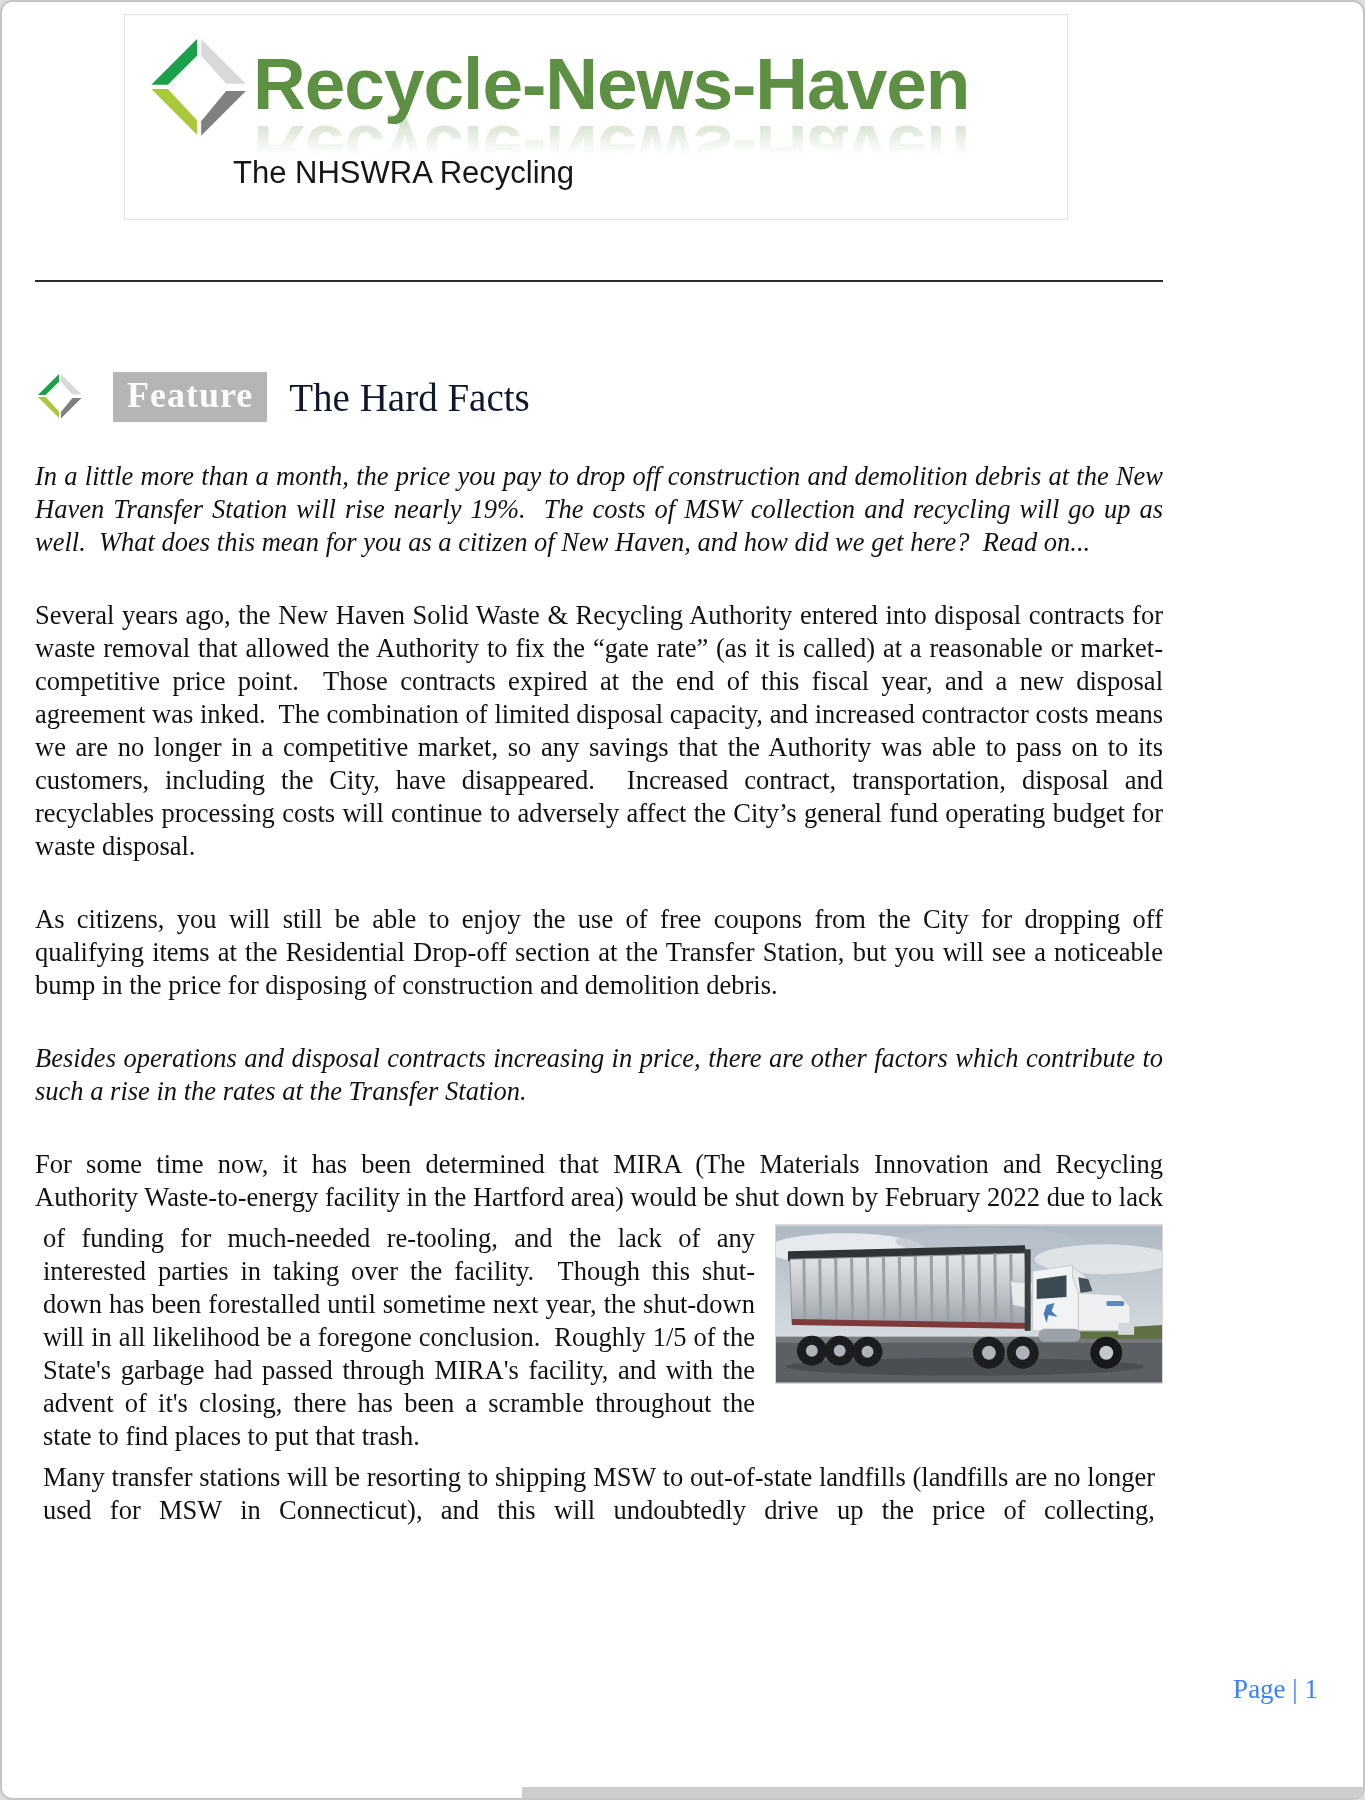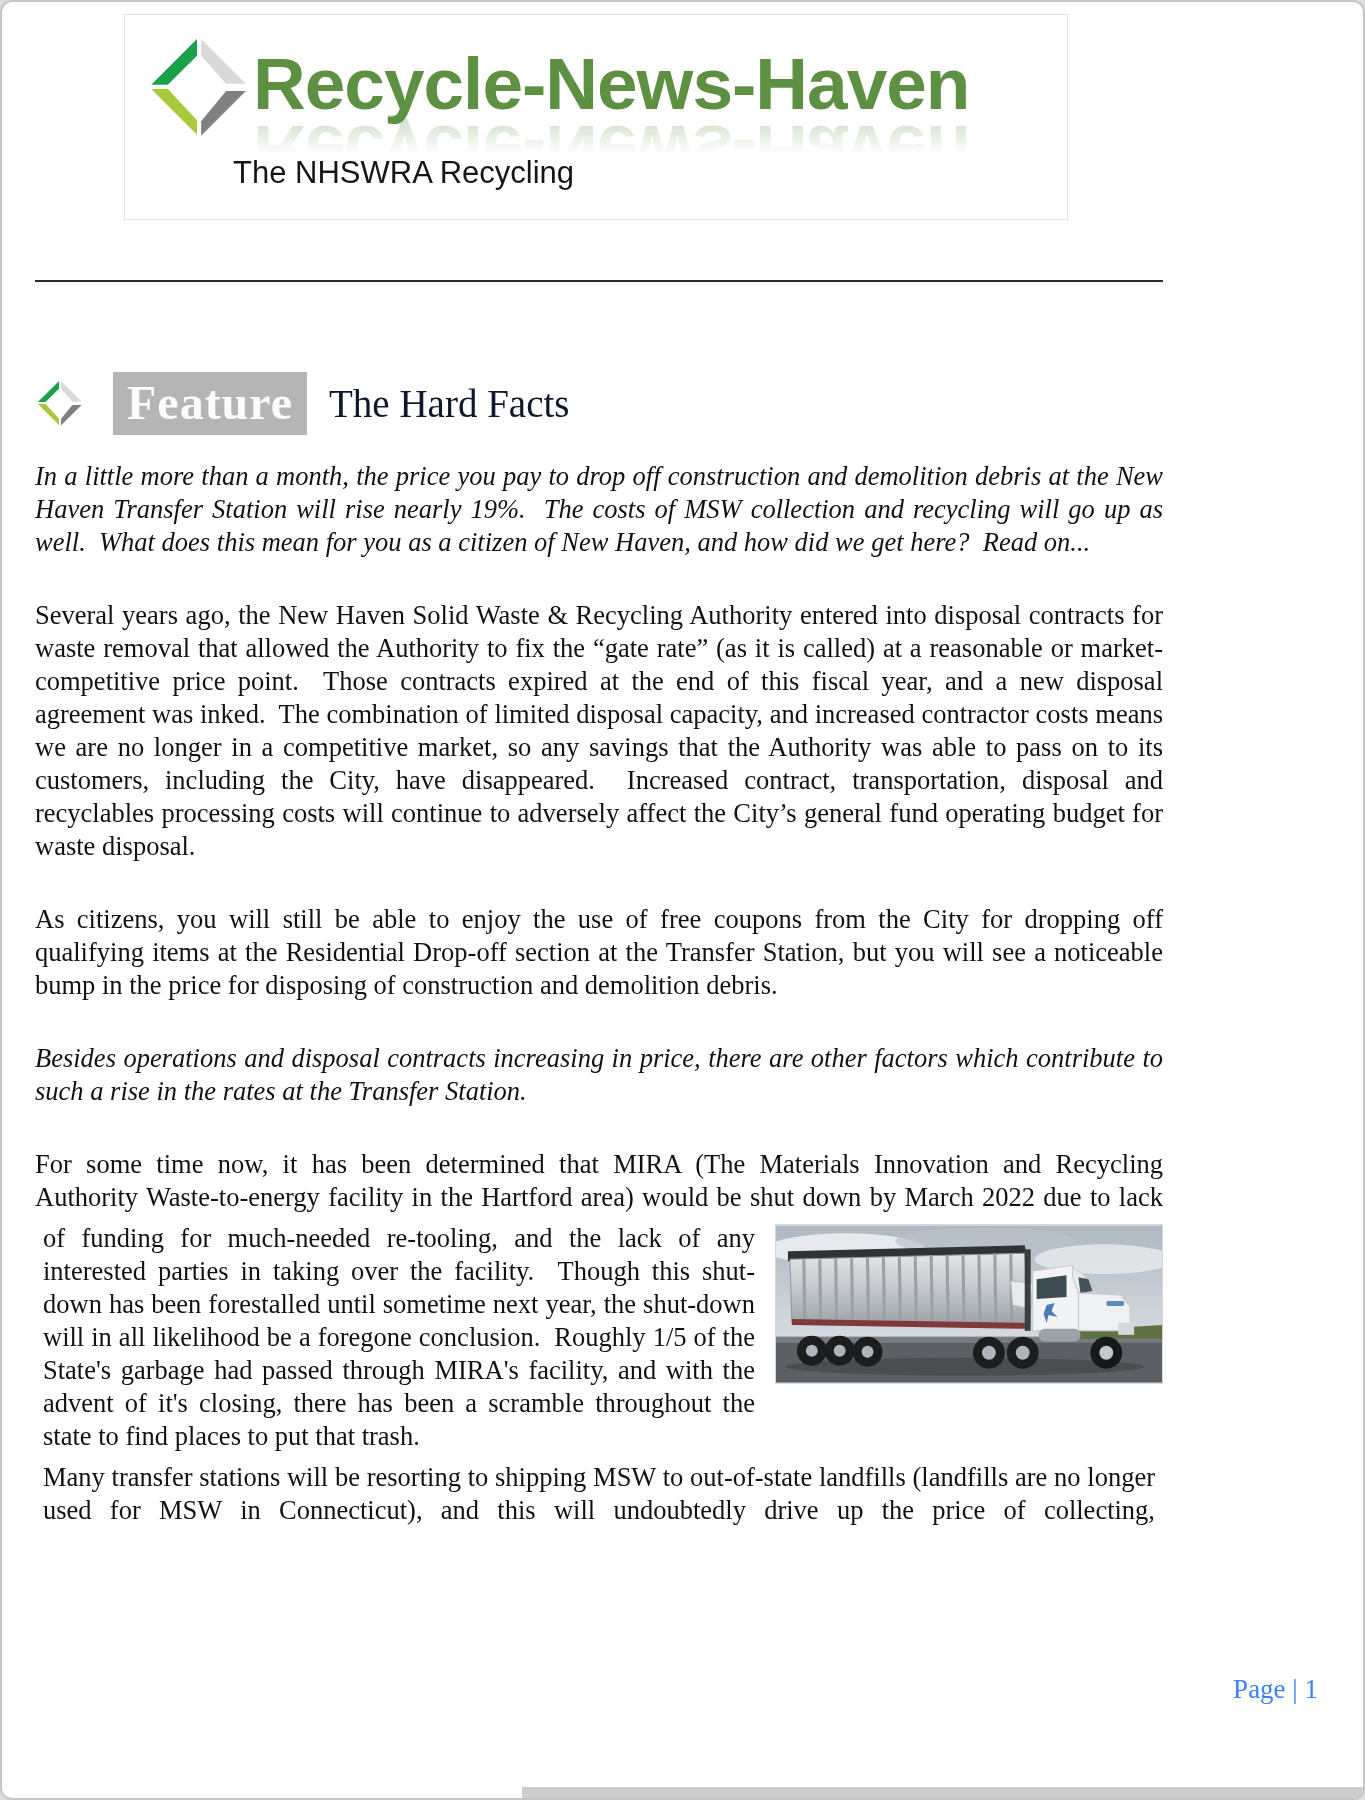--- a/index.html
+++ b/index.html
@@ -30,21 +30,21 @@
     position:absolute;left:108px;top:140px;
     font-family:"Liberation Sans",sans-serif;font-size:31px;color:#161616;
   }
   
   .rule{position:absolute;left:33px;top:270px;width:1128px;height:0;border:none;border-top:2px solid #2a2a2a;}
   
   .feature-row{position:absolute;left:33px;top:370px;display:flex;align-items:center;}
   .logo-icon-small{width:48px;height:50px;flex:0 0 auto;}
   .feature-badge{
     margin-left:30px;background:#b5b5b5;color:#fcfcfc;
-    font-family:"Liberation Serif",serif;font-weight:bold;font-size:48px;line-height:1.15;
+    font-family:"Liberation Serif",serif;font-weight:bold;font-size:36px;line-height:1.15;
     padding:3px 14px 5px 14px;letter-spacing:1px;
   }
   .feature-title{margin-left:22px;font-family:"Liberation Serif",serif;font-size:39px;color:#0f172a;}
   
   .article{
     position:absolute;left:33px;top:458px;width:1128px;
     font-size:26.5px;line-height:33px;text-align:justify;font-family:Liberation Serif, serif;
   }
   .article p{margin:0 0 40px 0;}
   .article p.italic{font-style:italic;}
@@ -91,21 +91,21 @@
     </svg>
     <span class="feature-badge">Feature</span>
     <span class="feature-title">The Hard Facts</span>
   </div>
 
   <div class="article">
     <p class="italic">In a little more than a month, the price you pay to drop off construction and demolition debris at the New Haven Transfer Station will rise nearly 19%.&nbsp; The costs of MSW collection and recycling will go up as well.&nbsp; What does this mean for you as a citizen of New Haven, and how did we get here?&nbsp; Read on...</p>
     <p>Several years ago, the New Haven Solid Waste &amp; Recycling Authority entered into disposal contracts for waste removal that allowed the Authority to fix the “gate rate” (as it is called) at a reasonable or market-competitive price point.&nbsp; Those contracts expired at the end of this fiscal year, and a new disposal agreement was inked.&nbsp; The combination of limited disposal capacity, and increased contractor costs means we are no longer in a competitive market, so any savings that the Authority was able to pass on to its customers, including the City, have disappeared.&nbsp; Increased contract, transportation, disposal and recyclables processing costs will continue to adversely affect the City’s general fund operating budget for waste disposal.</p>
     <p>As citizens, you will still be able to enjoy the use of free coupons from the City for dropping off qualifying items at the Residential Drop-off section at the Transfer Station, but you will see a noticeable bump in the price for disposing of construction and demolition debris.</p>
     <p class="italic">Besides operations and disposal contracts increasing in price, there are other factors which contribute to such a rise in the rates at the Transfer Station.</p>
-    <p class="force-just">For some time now, it has been determined that MIRA (The Materials Innovation and Recycling Authority Waste-to-energy facility in the Hartford area) would be shut down by March 2022 due to lack</p>
+    <p class="force-just">For some time now, it has been determined that MIRA (The Materials Innovation and Recycling Authority Waste-to-energy facility in the Hartford area) would be shut down by February 2022 due to lack</p>
     <div class="wrap-block">
       <figure class="truck-figure" role="img">
         <svg viewBox="0 0 388 158" aria-hidden="true">
           <defs>
             <linearGradient id="sky" x1="0" y1="0" x2="0" y2="1">
               <stop offset="0" stop-color="#aeb8c2"></stop>
               <stop offset="0.6" stop-color="#cfd6db"></stop>
               <stop offset="1" stop-color="#e3e7ea"></stop>
             </linearGradient>
             <linearGradient id="metal" x1="0" y1="0" x2="0" y2="1">

